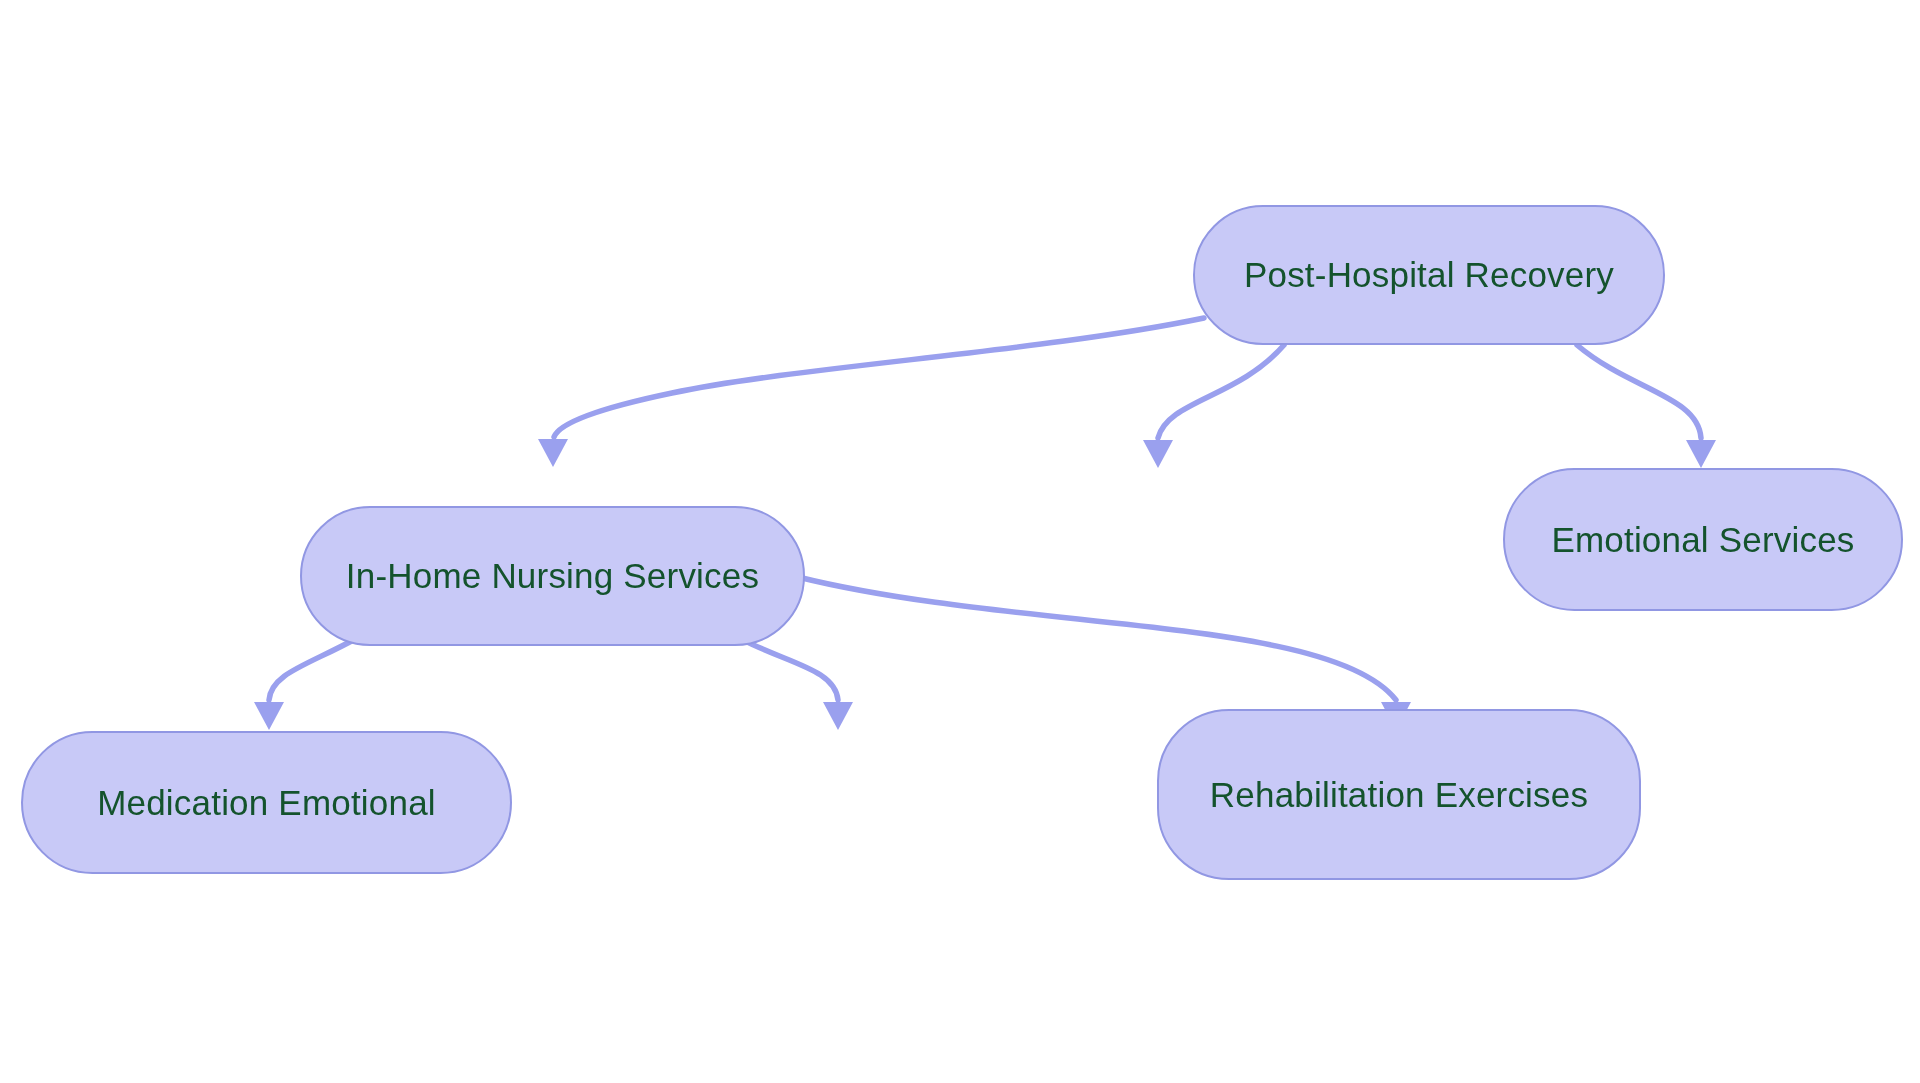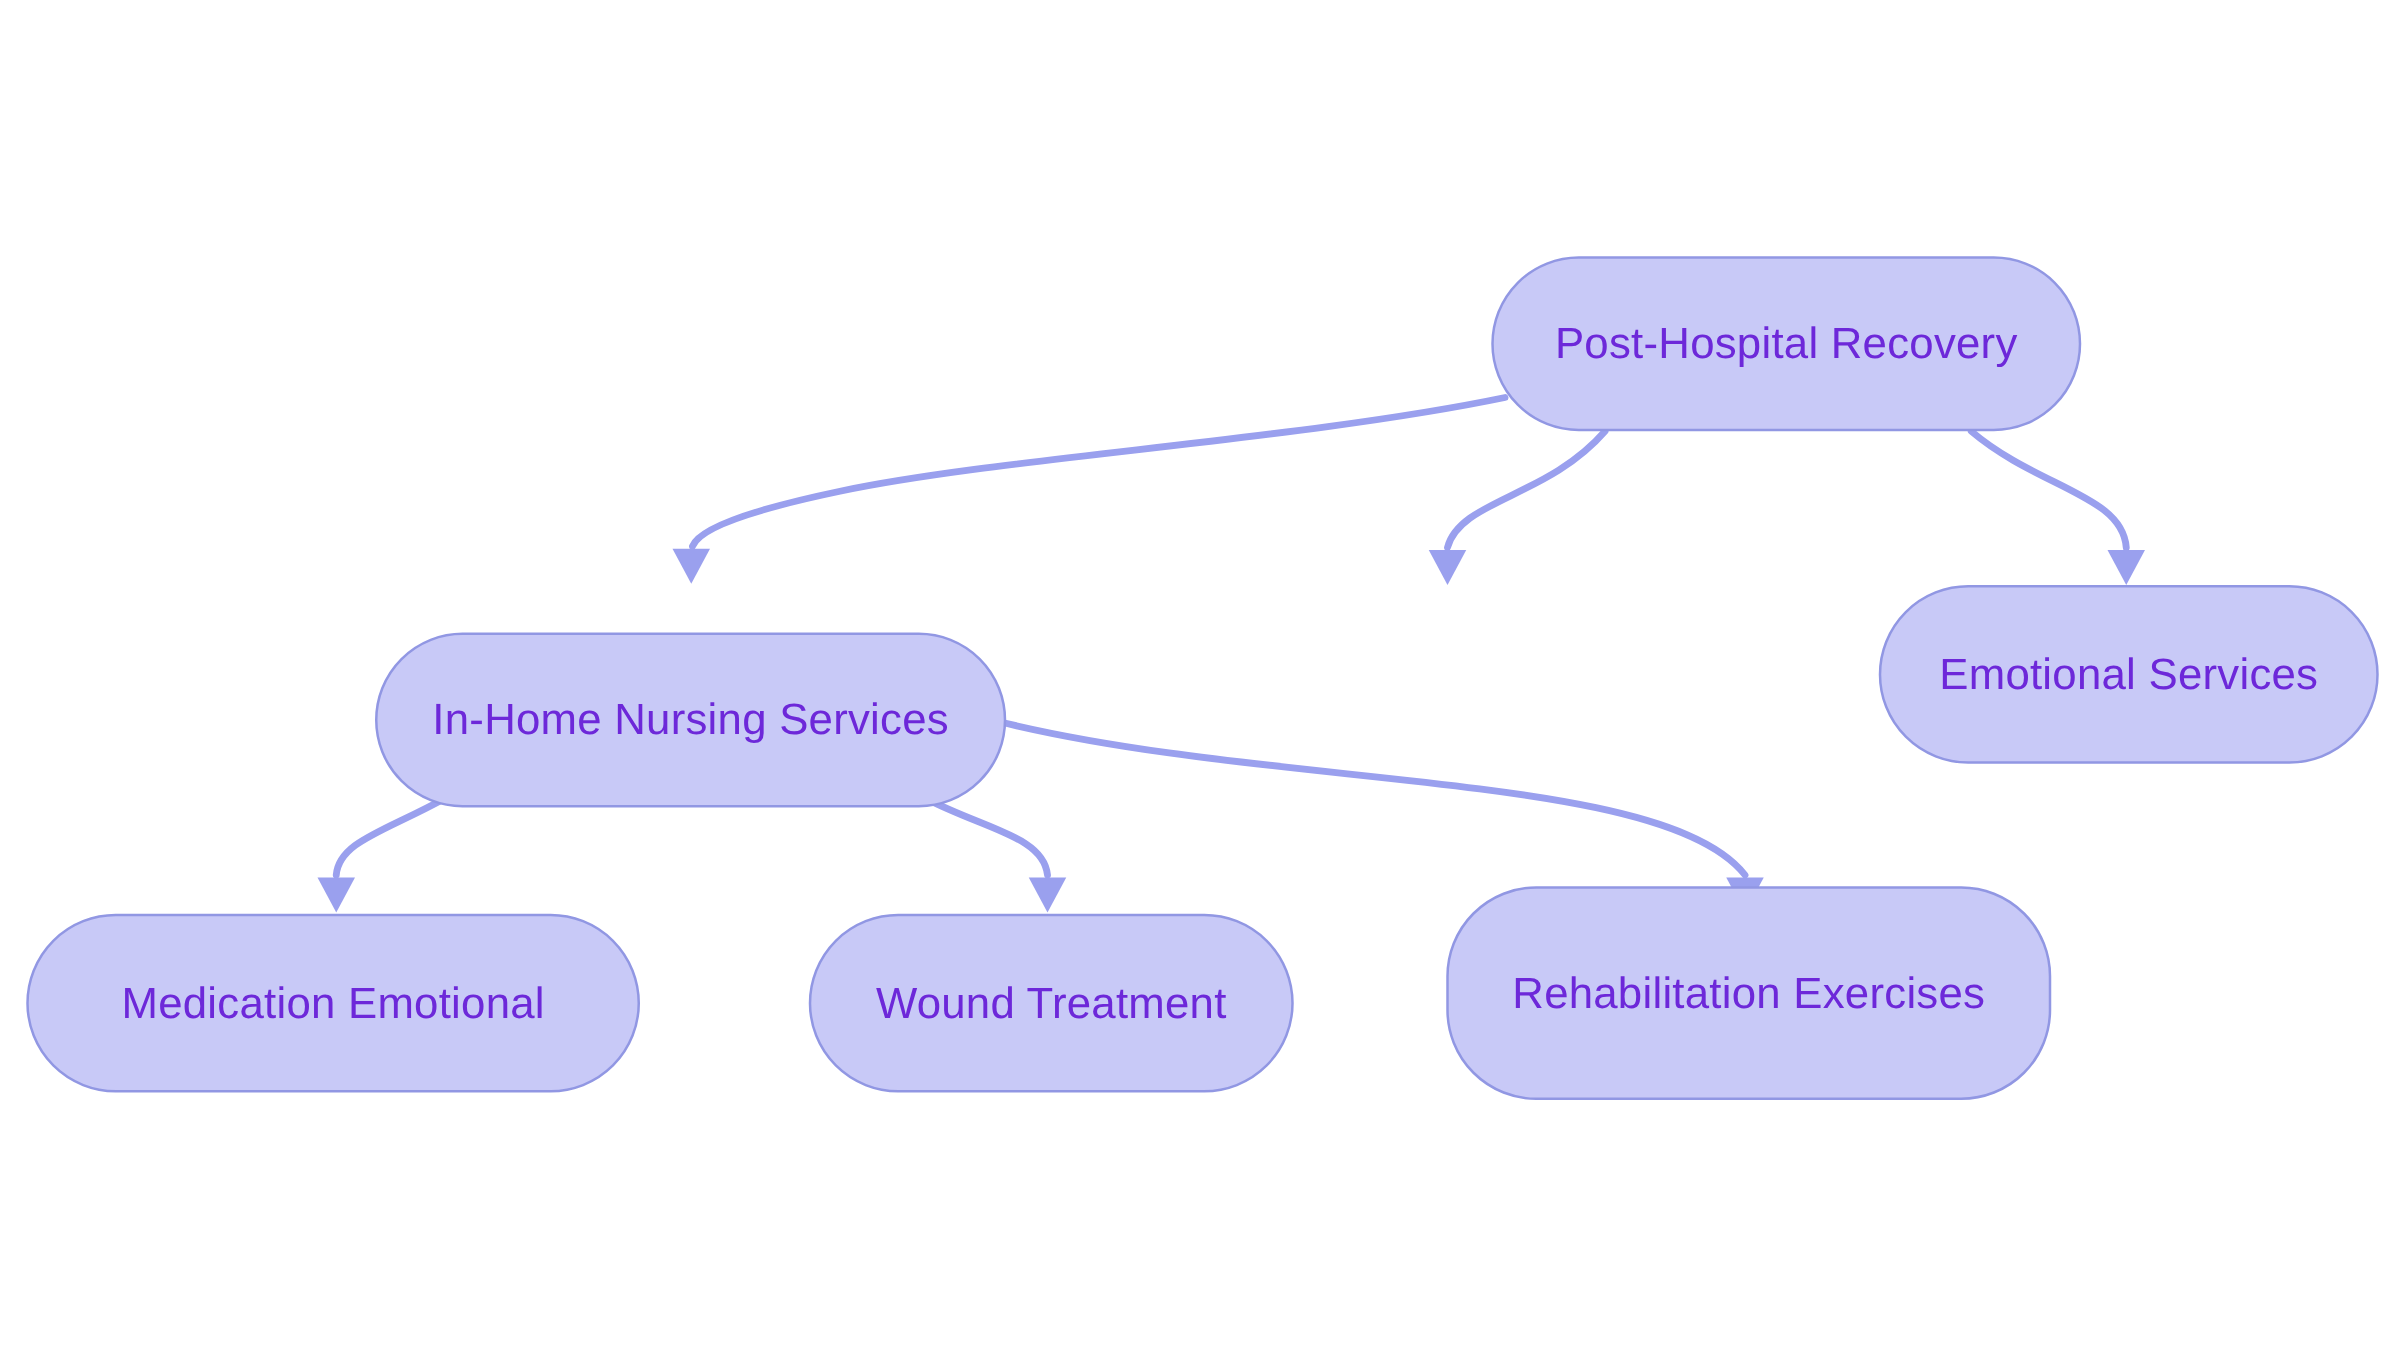--- a/index.html
+++ b/index.html
@@ -36,21 +36,21 @@
   .node {
     position: absolute;
     z-index: 1;
     box-sizing: border-box;
     background: #c8c9f7;
     border: 2px solid #9197e3;
     border-radius: 72px;
     display: flex;
     align-items: center;
     justify-content: center;
-    color: #6d28d9;
+    color: #14532d;
     font-size: 35px;
     letter-spacing: 0.2px;
     white-space: nowrap;
   }
   
   .n-phr { left: 1193px; top: 205px;  width: 472px; height: 140px; }
   .n-ihns{ left: 300px;  top: 468px;  width: 505px; height: 140px; margin-top: 38px; }
   .n-rm  { left: 934px;  top: 468px;  width: 447px; height: 143px; }
   .n-es  { left: 1503px; top: 468px;  width: 400px; height: 143px; }
   .n-mm  { left: 21px;   top: 731px;  width: 491px; height: 143px; }
@@ -105,21 +105,18 @@
 
 
   <div class="node n-es">
     <span>Emotional Services</span>
   </div>
 
   <div class="node n-mm">
     <span>Medication Emotional</span>
   </div>
 
-  <div class="node n-wt">
-    <span>Wound Treatment</span>
-  </div>
 
   <div class="node n-re">
     <span>Rehabilitation Exercises</span>
   </div>
 
 </div>
 
 </body></html>

